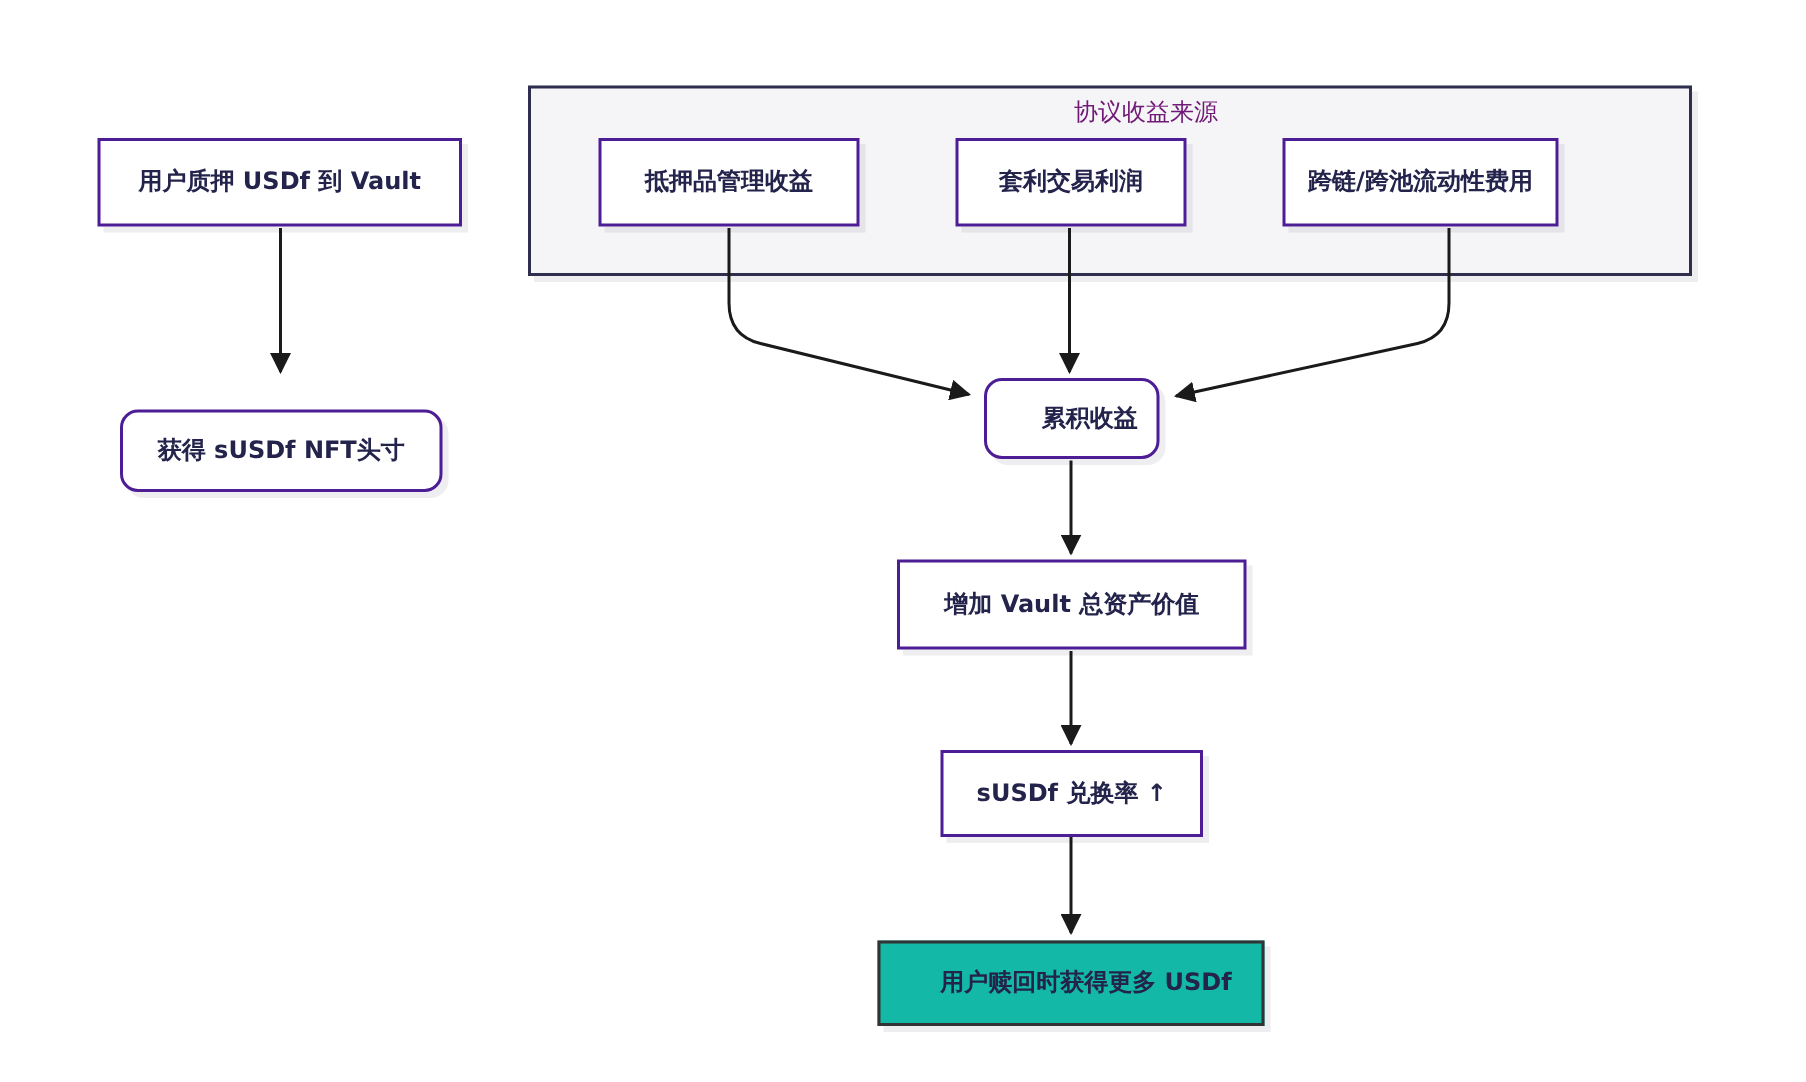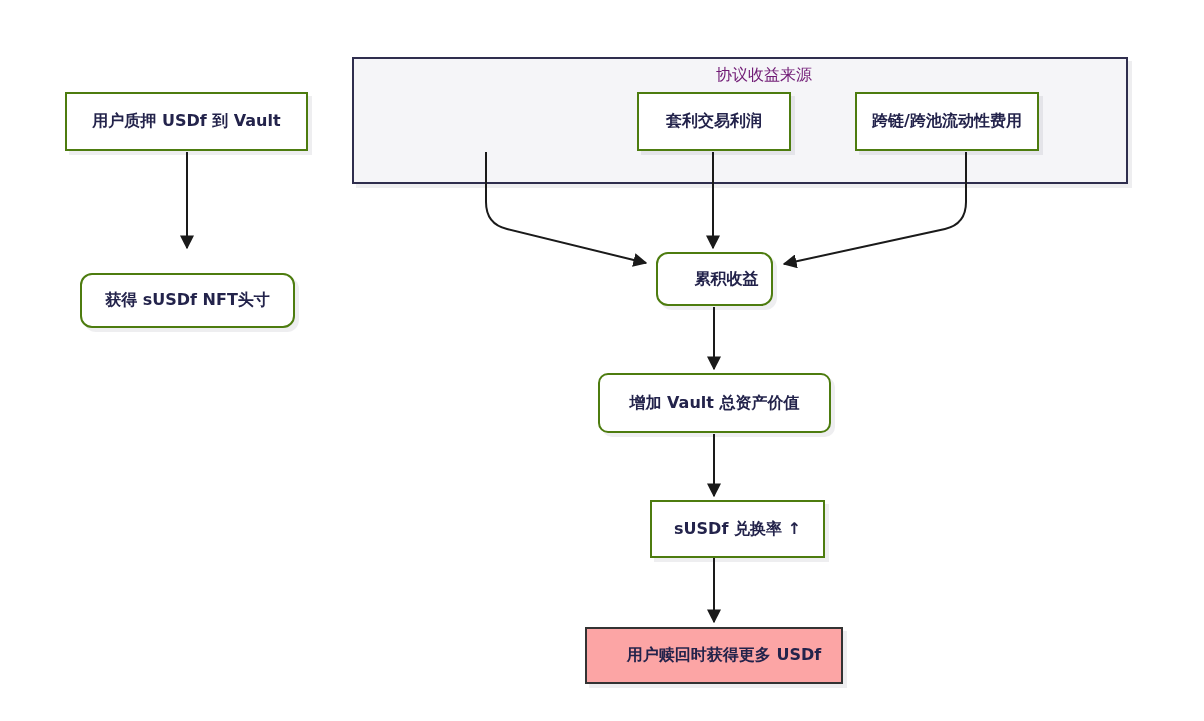--- a/index.html
+++ b/index.html
@@ -38,34 +38,34 @@
     font-weight: 400;
     color: #701a75;
     margin-left: 24px;
   }
   .node {
     position: absolute;
     display: flex;
     align-items: center;
     justify-content: center;
     background: #ffffff;
-    border: 2px solid #4d7c0f;
+    border: 2px solid #4c1d95;
     box-sizing: border-box;
     box-shadow: 4px 4px 0 rgba(40, 40, 70, 0.08);
     font-size: 16px;
     font-weight: 600;
     color: #23234b;
     text-align: center;
     white-space: nowrap;
   }
   .node.rounded {
     border-radius: 12px;
   }
   .node.highlight {
-    background: #fca5a5;
+    background: #14b8a6;
     border-color: #333333;
     padding-left: 20px;
   }
 </style>
 </head>
 <body>
 
 <div class="stage">
 
   <div class="subgraph" style="left:352px; top:57px; width:776px; height:127px;">
@@ -90,38 +90,41 @@
   </svg>
 
   <div class="node rect" style="left:65px; top:92px; width:243px; height:59px;">
     <span>用户质押 USDf 到 Vault</span>
   </div>
 
   <div class="node rounded" style="left:80px; top:252px; width:215px; height:55px;margin-top:21px;">
     <span>获得 sUSDf NFT头寸</span>
   </div>
 
+  <div class="node rect" style="left:399px; top:92px; width:174px; height:59px;">
+    <span>抵押品管理收益</span>
+  </div>
 
   <div class="node rect" style="left:637px; top:92px; width:154px; height:59px;justify-content:center;">
     <span>套利交易利润</span>
   </div>
 
   <div class="node rect" style="left:855px; top:92px; width:184px; height:59px;">
     <span>跨链/跨池流动性费用</span>
   </div>
 
   <div class="node rounded" style="left:656px; top:252px; width:117px; height:54px;padding-left:24px;">
     <span>累积收益</span>
   </div>
 
-  <div class="node rect" style="left:598px; top:373px; width:233px; height:60px;border-radius:10px;">
+  <div class="node rect" style="left:598px; top:373px; width:233px; height:60px;">
     <span>增加 Vault 总资产价值</span>
   </div>
 
-  <div class="node rect" style="left:627px; top:500px; width:175px; height:58px;margin-left:23px;">
+  <div class="node rect" style="left:627px; top:500px; width:175px; height:58px;">
     <span>sUSDf 兑换率 ↑</span>
   </div>
 
   <div class="node highlight" style="left:585px; top:627px; width:258px; height:57px;">
     <span>用户赎回时获得更多 USDf</span>
   </div>
 
 </div>
 
 </body></html>

